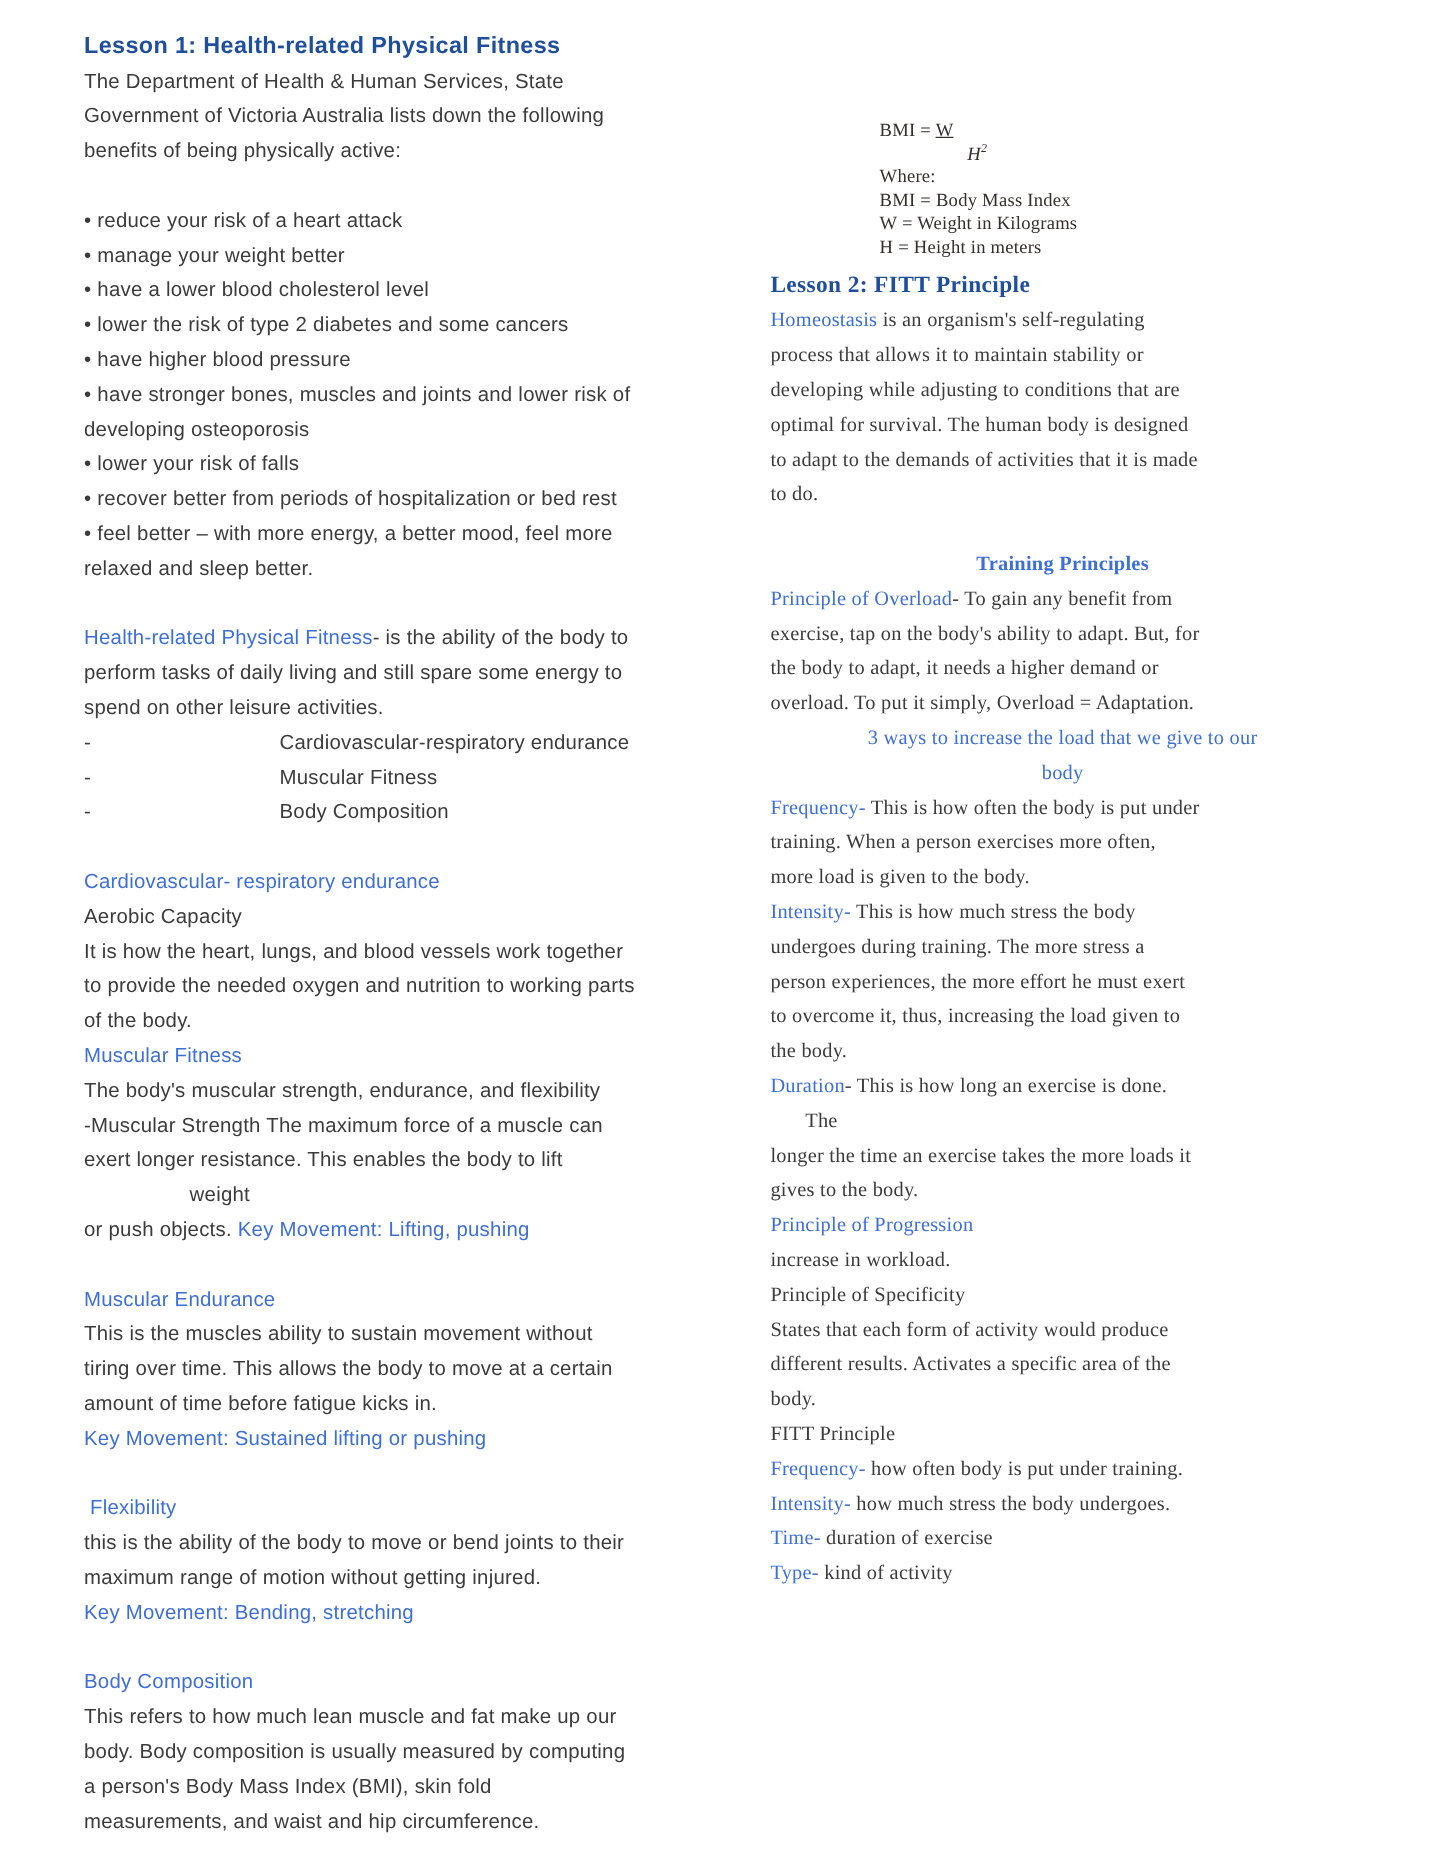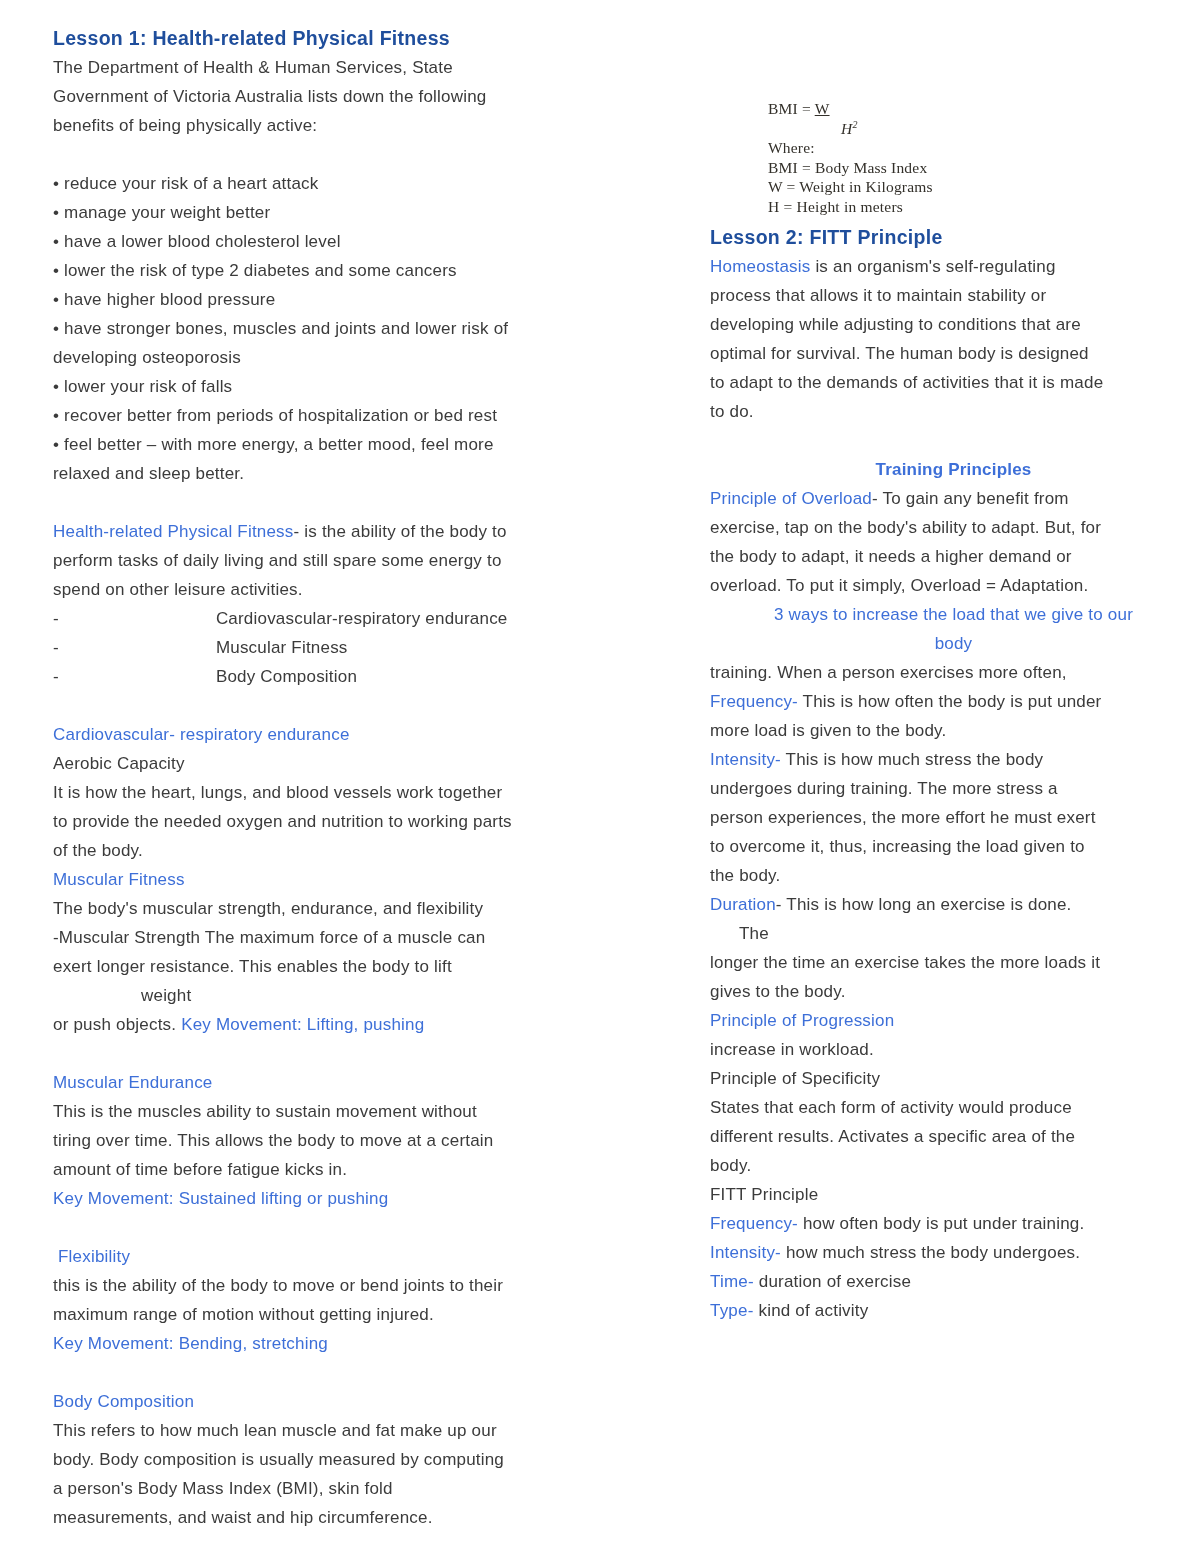--- a/index.html
+++ b/index.html
@@ -4,23 +4,23 @@
 <style>
   html,body{margin:0;padding:0;}
   body{
     width:1200px;height:1553px;
     background:#ffffff;
     font-family:"Liberation Sans",sans-serif;
     position:relative;
     overflow:hidden;
   }
   .col{position:absolute;}
-  #left-column{left:53px;top:24px;width:585px;}
-  #right-column{left:710px;top:223px;width:487px;}
-  #bmi-formula{left:733px;top:99px;width:260px;margin-left:35px;}
+  #left-column{left:70px;top:24px;width:585px;}
+  #right-column{left:642px;top:223px;width:487px;font-family:Liberation Serif, serif;}
+  #bmi-formula{left:733px;top:99px;width:260px;}
   .ln{
     height:29px;line-height:29px;
     font-size:17px;letter-spacing:0.2px;
     color:#3b3b3b;white-space:pre;
   }
   .ln.heading{font-size:19.5px;font-weight:700;letter-spacing:0.3px;}
   .ln.center{text-align:center;}
   #bmi-formula .ln{
     font-family:"Liberation Serif",serif;
     font-size:15.5px;height:19.5px;line-height:19.5px;
@@ -110,22 +110,22 @@
     <div class="ln">to adapt to the demands of activities that it is made</div>
     <div class="ln">to do.</div>
     <div class="ln">&nbsp;</div>
     <div class="ln center"><span class="c-b bold">Training Principles</span></div>
     <div class="ln"><span class="c-b">Principle of Overload</span><span class="c-d">- To gain any benefit from</span></div>
     <div class="ln">exercise, tap on the body's ability to adapt. But, for</div>
     <div class="ln">the body to adapt, it needs a higher demand or</div>
     <div class="ln">overload. To put it simply, Overload = Adaptation.</div>
     <div class="ln center"><span class="c-b">3 ways to increase the load that we give to our</span></div>
     <div class="ln center"><span class="c-b">body</span></div>
+    <div class="ln"><span class="c-b">Frequency-</span><span class="c-d"> This is how often the body is put under</span></div>
     <div class="ln">training. When a person exercises more often,</div>
-    <div class="ln"><span class="c-b">Frequency-</span><span class="c-d"> This is how often the body is put under</span></div>
     <div class="ln">more load is given to the body.</div>
     <div class="ln"><span class="c-b">Intensity-</span><span class="c-d"> This is how much stress the body</span></div>
     <div class="ln">undergoes during training. The more stress a</div>
     <div class="ln">person experiences, the more effort he must exert</div>
     <div class="ln">to overcome it, thus, increasing the load given to</div>
     <div class="ln">the body.</div>
     <div class="ln"><span class="c-b">Duration</span><span class="c-d">- This is how long an exercise is done.</span></div>
     <div class="ln" style="padding-left: 29px;"><span class="c-d">The</span></div>
     <div class="ln">longer the time an exercise takes the more loads it</div>
     <div class="ln">gives to the body.</div>

